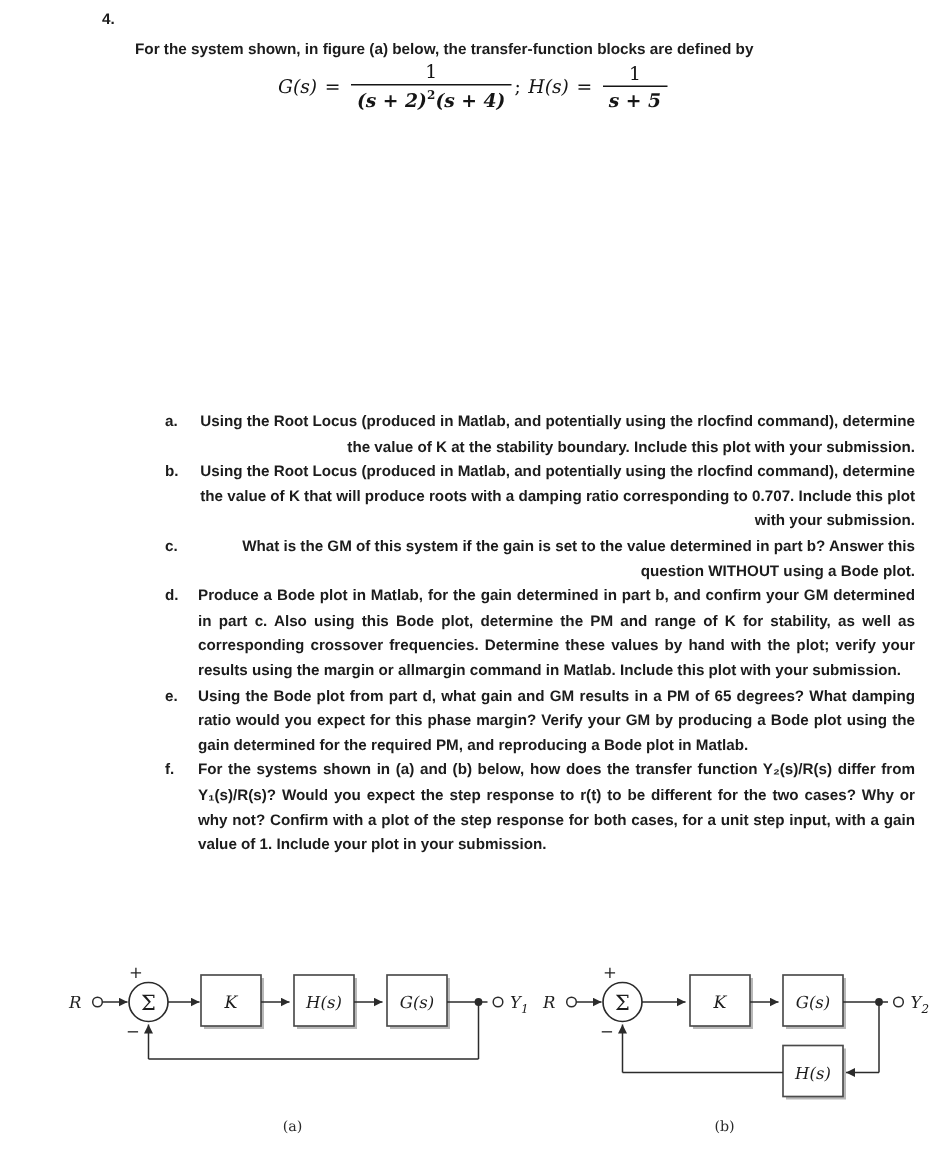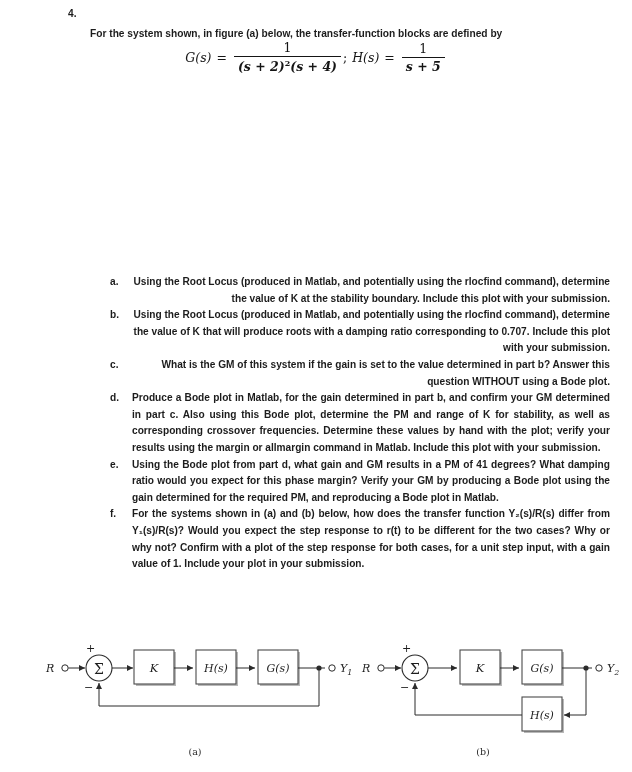--- a/index.html
+++ b/index.html
@@ -180,21 +180,21 @@
   <div class="li">
     <div class="li-marker">c.</div>
     <div class="li-body nojust">What is the GM of this system if the gain is set to the value determined in part b? Answer this question WITHOUT using a Bode plot.</div>
   </div>
   <div class="li">
     <div class="li-marker">d.</div>
     <div class="li-body">Produce a Bode plot in Matlab, for the gain determined in part b, and confirm your GM determined in part c. Also using this Bode plot, determine the PM and range of K for stability, as well as corresponding crossover frequencies. Determine these values by hand with the plot; verify your results using the margin or allmargin command in Matlab. Include this plot with your submission.</div>
   </div>
   <div class="li">
     <div class="li-marker">e.</div>
-    <div class="li-body">Using the Bode plot from part d, what gain and GM results in a PM of 41 degrees? What damping ratio would you expect for this phase margin? Verify your GM by producing a Bode plot using the gain determined for the required PM, and reproducing a Bode plot in Matlab.</div>
+    <div class="li-body">Using the Bode plot from part d, what gain and GM results in a PM of 65 degrees? What damping ratio would you expect for this phase margin? Verify your GM by producing a Bode plot using the gain determined for the required PM, and reproducing a Bode plot in Matlab.</div>
   </div>
   <div class="li">
     <div class="li-marker">f.</div>
     <div class="li-body">For the systems shown in (a) and (b) below, how does the transfer function Y₂(s)/R(s) differ from Y₁(s)/R(s)? Would you expect the step response to r(t) to be different for the two cases? Why or why not? Confirm with a plot of the step response for both cases, for a unit step input, with a gain value of 1. Include your plot in your submission.</div>
   </div>
 </div>
 
 <div class="figures">
 
   <div class="fig fig-a">

